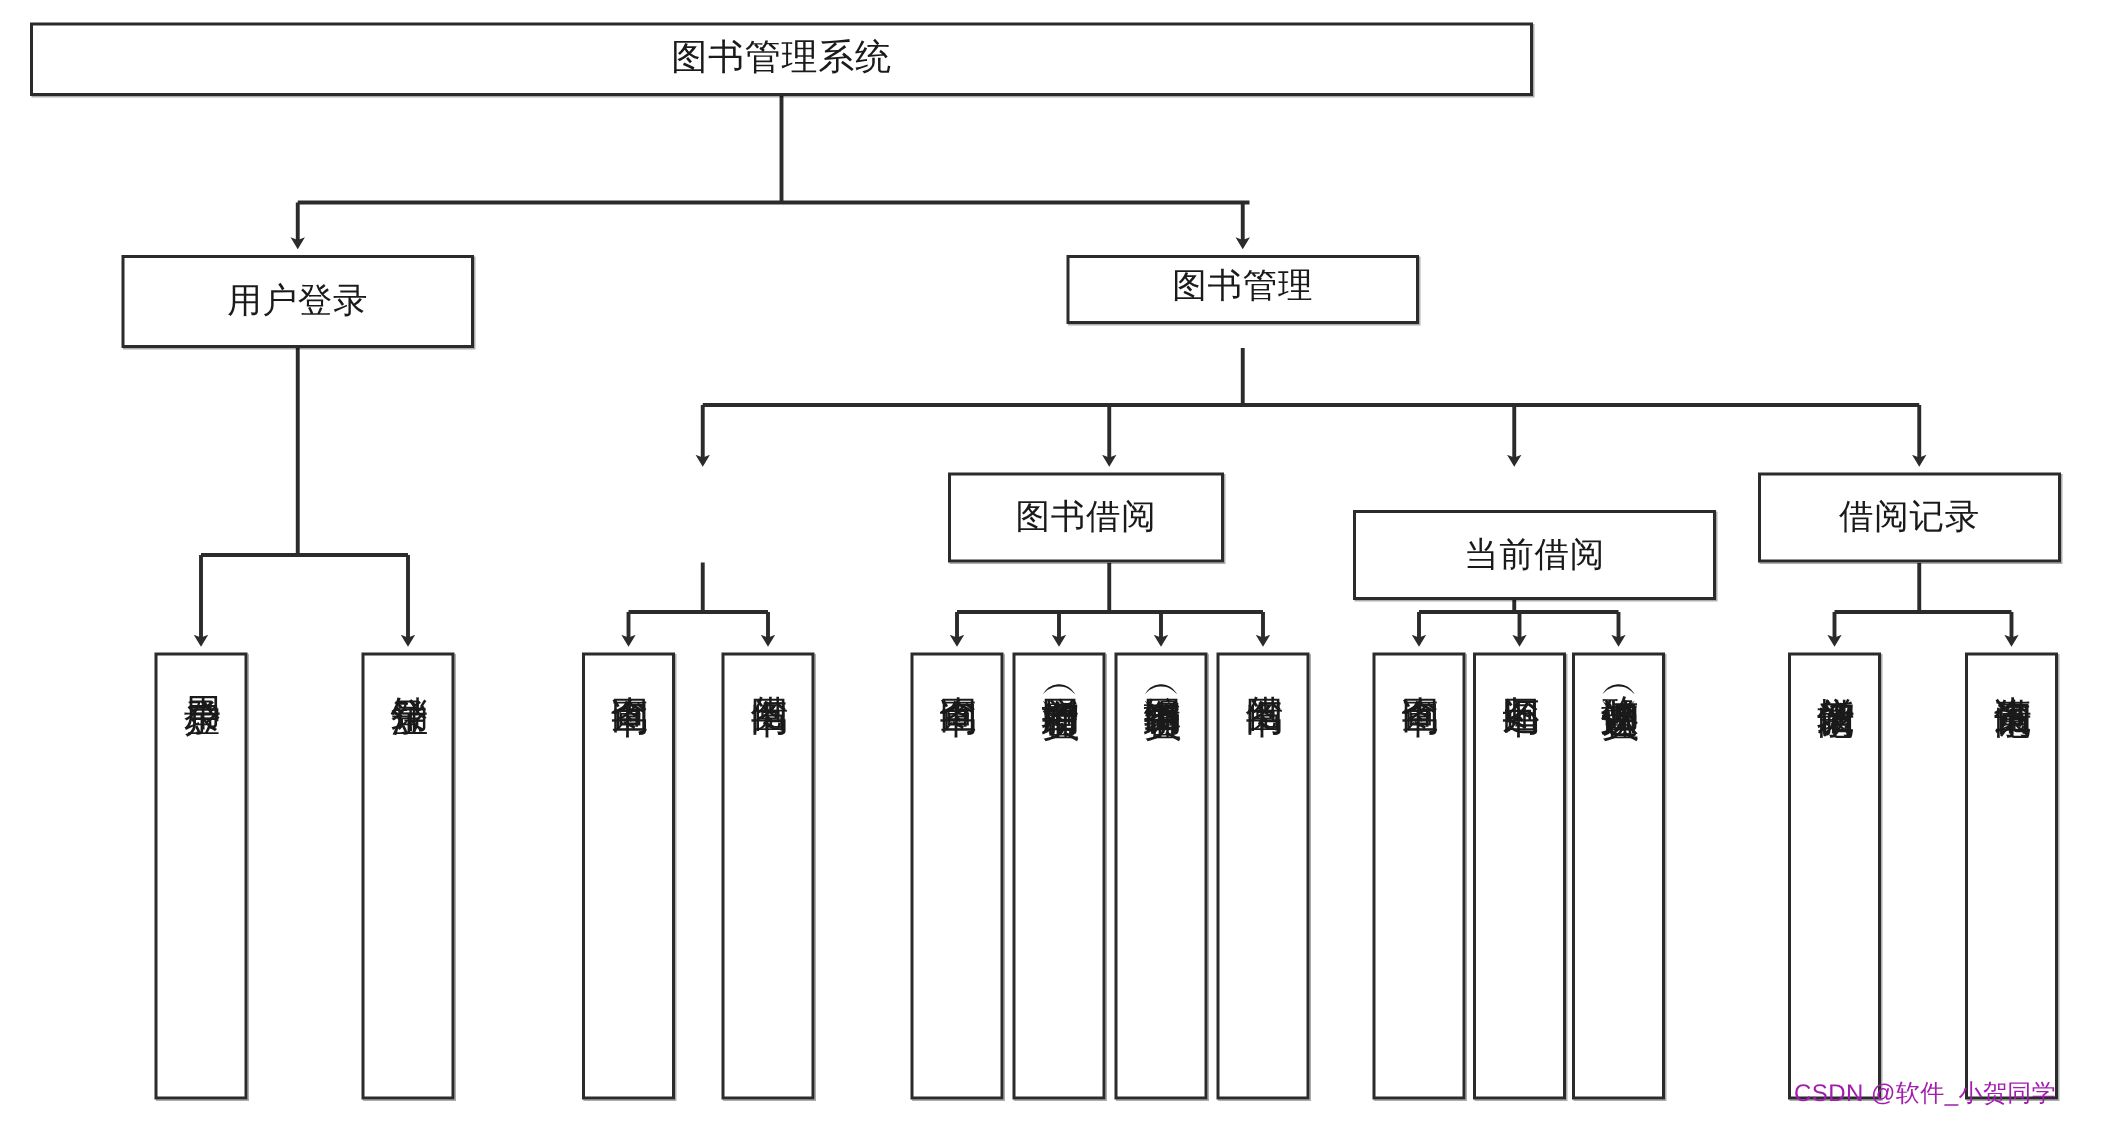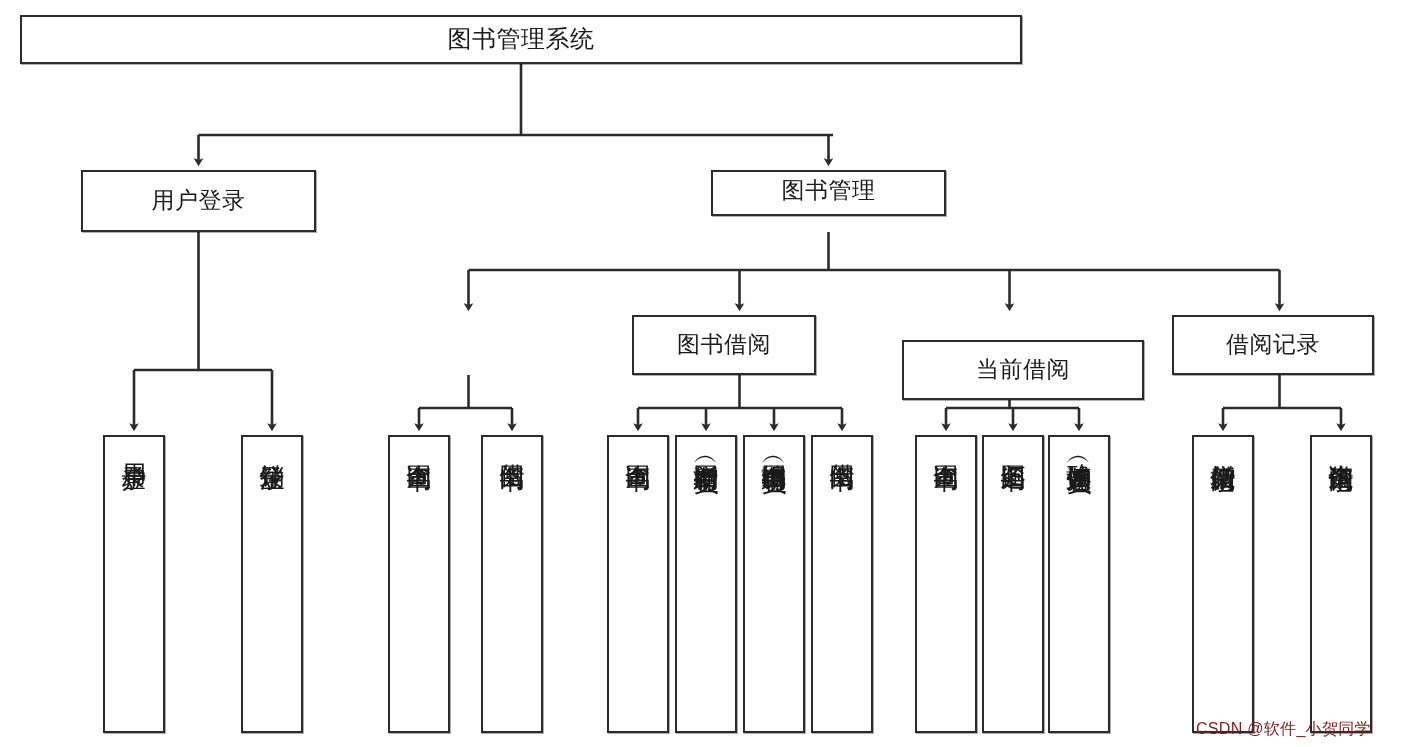--- a/index.html
+++ b/index.html
@@ -178,15 +178,15 @@
   <div class="node vert" id="n-leaf-10" style="left: 1048px; top: 435px; width: 62px; height: 298px;">
     <span class="label">确认归还（管理员）</span>
   </div>
   <div class="node vert" id="n-leaf-11" style="left: 1192px; top: 435px; width: 62px; height: 298px;">
     <span class="label">新增借阅记录</span>
   </div>
   <div class="node vert" id="n-leaf-12" style="left: 1310px; top: 435px; width: 62px; height: 298px;">
     <span class="label">查询借阅记录</span>
   </div>
 
-  <div class="watermark" id="wm" style="left: 1196px; top: 719px; color: #7f1d1d;">CSDN @软件_小贺同学</div>
+  <div class="watermark" id="wm" style="left: 1196px; top: 719px; color: #a21caf;">CSDN @软件_小贺同学</div>
 
 </div>
 
 </body></html>

